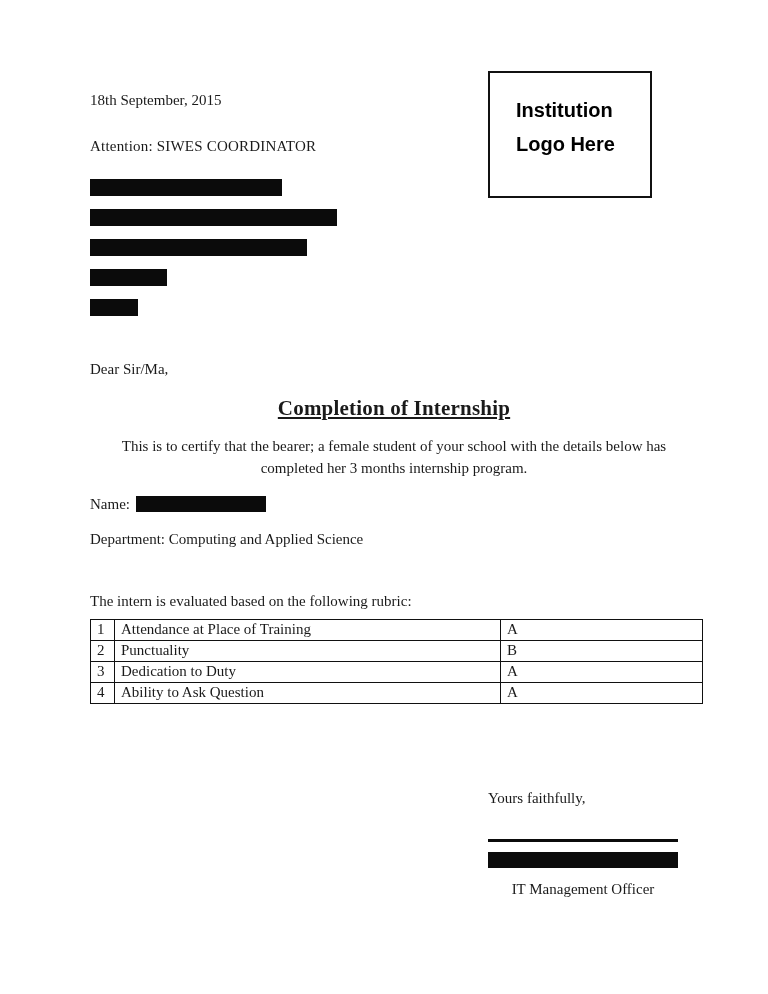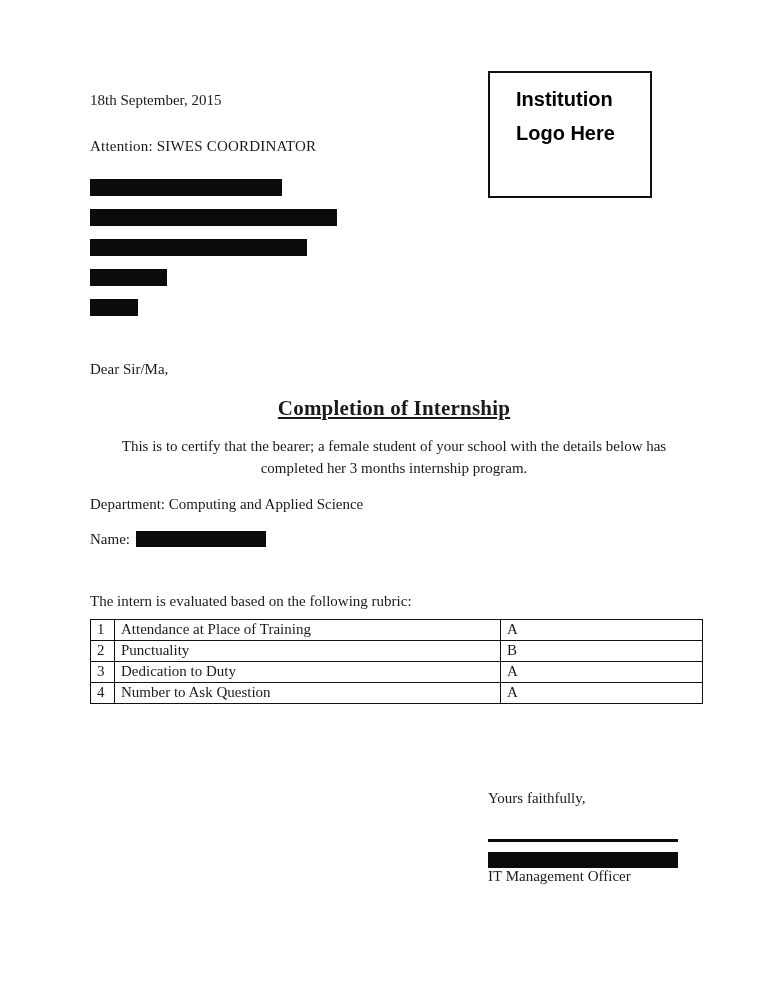--- a/index.html
+++ b/index.html
@@ -25,21 +25,21 @@
 
   
   .logo-box {
     position: absolute;
     left: 488px;
     top: 71px;
     width: 164px;
     height: 127px;
     border: 2px solid #111111;
     background: #ffffff;
-    padding: 9px 0 0 26px;
+    padding: 20px 0 0 26px;
     font-family: "Liberation Sans", sans-serif;
     font-weight: bold;
     font-size: 20px;
     color: #000000;
     line-height: 34px;
   }
 
   .date-line { margin-bottom: 29px; }
   .attention-line { margin-bottom: 24px; letter-spacing: 0.2px; }
 
@@ -123,21 +123,22 @@
     width: 190px;
     height: 3px;
     background: #0b0b0b;
   }
   .signatory-bar {
     margin-top: 10px;
     width: 190px;
     height: 16px;
   }
   .signatory-title {
-    text-align: left;
+    margin-top: 13px;
+    text-align: center;
   }
 </style>
 </head>
 <body>
 
 <div class="page">
 
   <div class="logo-box">
     <div>Institution</div>
     <div>Logo Here</div>
@@ -154,27 +155,27 @@
     <div class="redact addr-bar" style="width:217px"></div>
     <div class="redact addr-bar" style="width:77px"></div>
     <div class="redact addr-bar" style="width:48px"></div>
 
     <div class="salutation">Dear Sir/Ma,</div>
 
     <div class="letter-title">Completion of Internship</div>
 
     <p class="intro">This is to certify that the bearer; a female student of your school with the details below has completed her 3 months internship program.</p>
 
-    <div class="field-row">Department: Computing and Applied Science</div>
-
     <div class="field-row">
       <span>Name:</span>
       <span class="inline-redact name-bar"></span>
     </div>
 
+    <div class="field-row">Department: Computing and Applied Science</div>
+
 
     <div class="rubric-intro">The intern is evaluated based on the following rubric:</div>
 
     <table class="rubric">
       <tbody>
         <tr>
           <td class="col-no">1</td>
           <td class="col-criterion">Attendance at Place of Training</td>
           <td class="col-grade">A</td>
         </tr>
@@ -183,21 +184,21 @@
           <td class="col-criterion">Punctuality</td>
           <td class="col-grade">B</td>
         </tr>
         <tr>
           <td class="col-no">3</td>
           <td class="col-criterion">Dedication to Duty</td>
           <td class="col-grade">A</td>
         </tr>
         <tr>
           <td class="col-no">4</td>
-          <td class="col-criterion">Number to Ask Question</td>
+          <td class="col-criterion">Ability to Ask Question</td>
           <td class="col-grade">A</td>
         </tr>
       </tbody>
     </table>
 
 
   </div>
 
   <div class="signature-block">
     <div class="valediction">Yours faithfully,</div>

